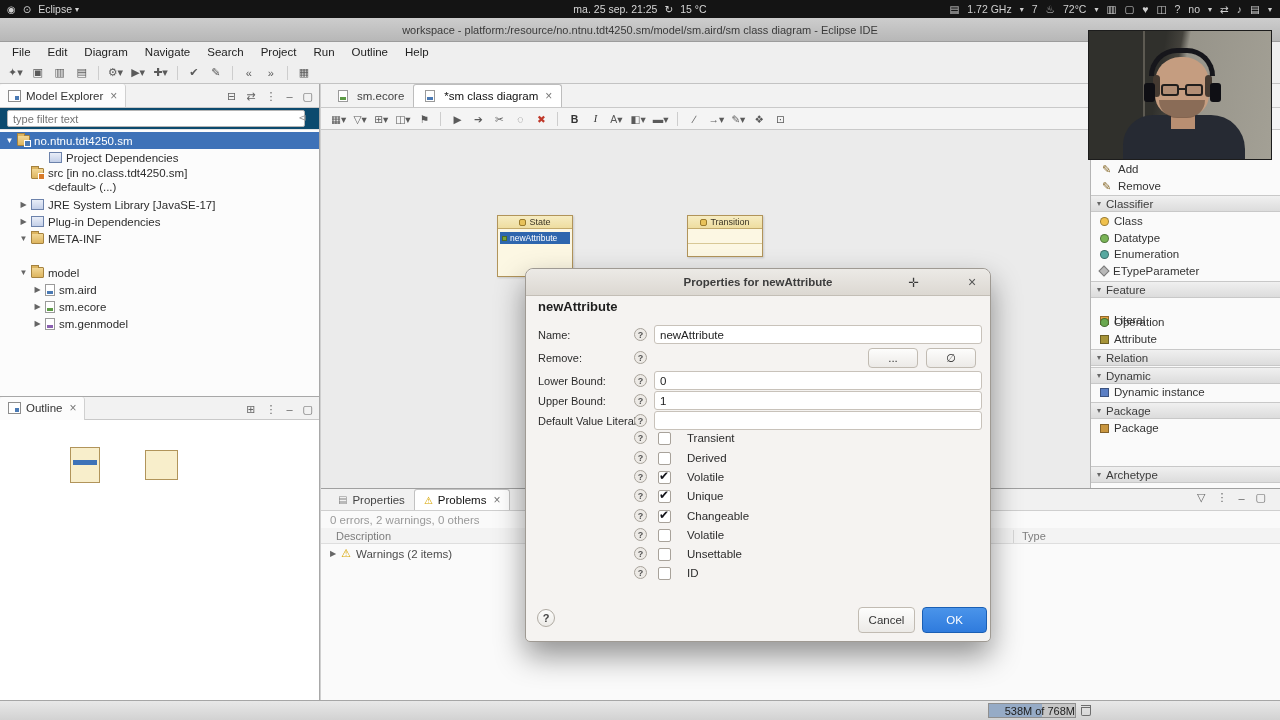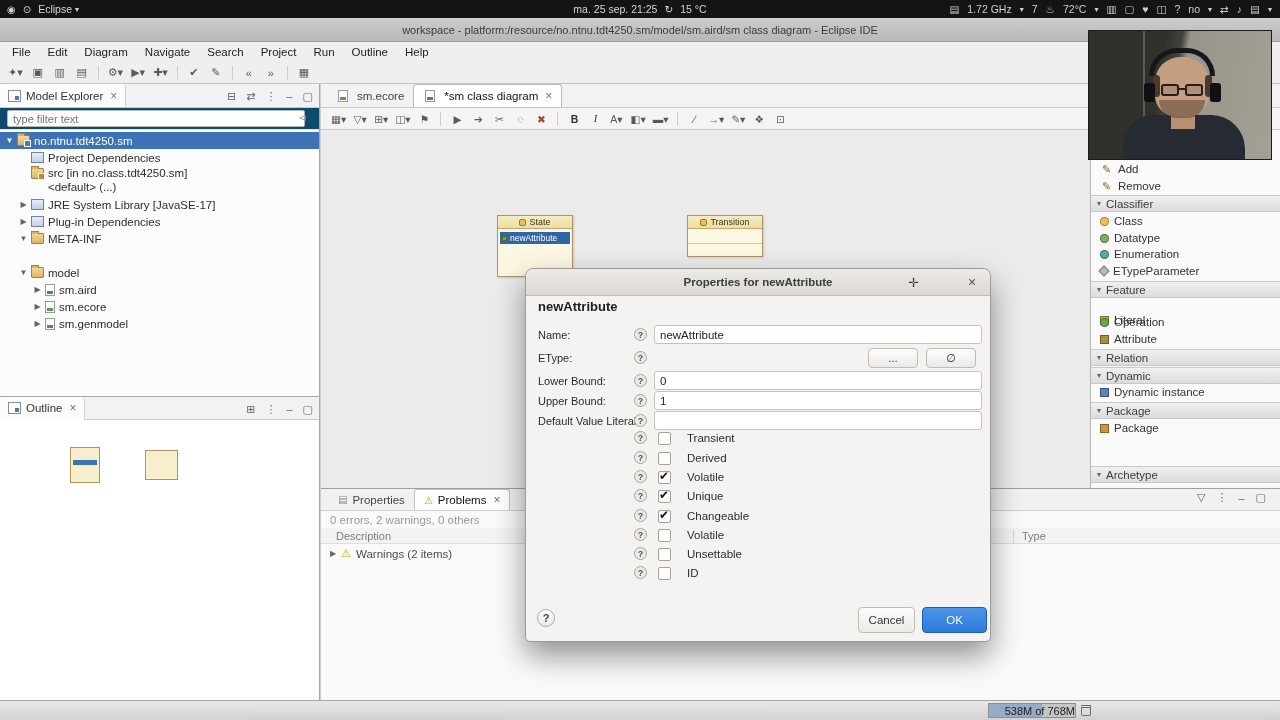--- a/index.html
+++ b/index.html
@@ -240,21 +240,21 @@
   <div id="filter-wrap">
     <input id="filter-input" placeholder="type filter text" style="">
     <span id="filter-clear">⊲</span>
   </div>
   <div id="tree">
     <div class="trow sel" style="top:2px;padding-left:4px">
       <span class="tw">▼</span>
       <span class="ticon i-project"></span>
       <span>no.ntnu.tdt4250.sm</span>
     </div>
-    <div class="trow" style="top:19px;padding-left:18px">
+    <div class="trow" style="top:19px;padding-left:36px">
       <span class="tw"></span>
         <span class="ticon i-lib"></span>
       <span>Project Dependencies</span>
     </div>
     <div class="trow" style="top:36px;padding-left:18px;height:30px;align-items:flex-start">
       <span class="tw"></span>
         <span class="ticon i-src" style="margin-top:2px"></span>
       <span style="display:flex;flex-direction:column;line-height:14px">
         <span>src [in no.class.tdt4250.sm]</span>
         <span>&lt;default&gt; (...)</span>
@@ -495,21 +495,21 @@
     <span id="dlg-close">×</span>
   </div>
   <div id="dlg-heading">newAttribute</div>
 
   <div class="dlg-row" style="top:56px">
     <span class="dlg-label">Name:</span>
     <span class="dlg-help">?</span>
     <input class="dlg-input" value="newAttribute" style="">
   </div>
   <div class="dlg-row" style="top:79px">
-    <span class="dlg-label">EType:</span>
+    <span class="dlg-label">Remove:</span>
     <span class="dlg-help">?</span>
     <span class="dlg-btnmini" style="left:342px">...</span>
     <span class="dlg-btnmini" style="left:400px">∅</span>
   </div>
   <div class="dlg-row" style="top:102px">
     <span class="dlg-label">Lower Bound:</span>
     <span class="dlg-help">?</span>
     <input class="dlg-input" value="0" style="">
   </div>
   <div class="dlg-row" style="top:122px">

